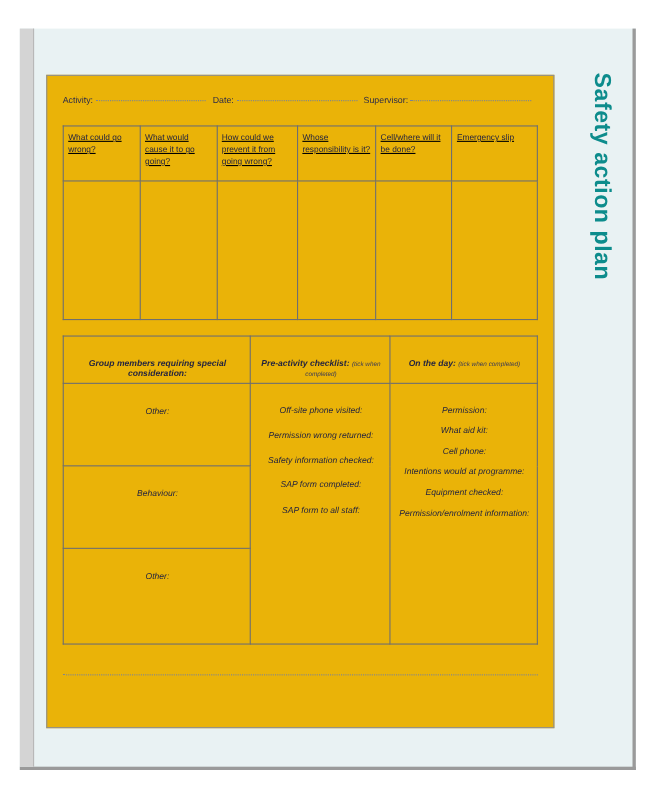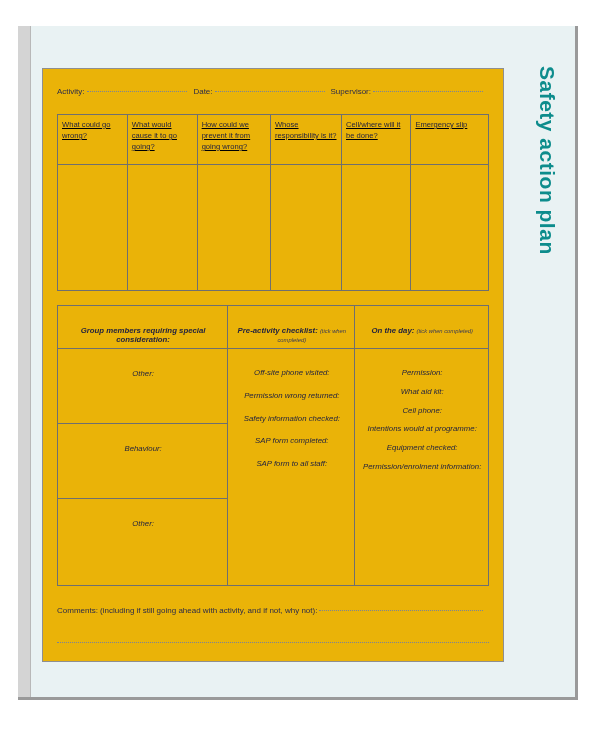--- a/index.html
+++ b/index.html
@@ -282,22 +282,18 @@
             <td class="cat-cell">Behaviour:</td>
           </tr>
 
           <tr>
             <td class="cat-cell" style="height:62px">Other:</td>
           </tr>
         </tbody>
       </table>
 
       <div class="comments-block">
-        <div class="comments-row">
-          <span class="field-label">Comments: (including if still going ahead with activity, and if not, why not):</span>
-          <span class="dotline w-lg"></span>
-        </div>
         <div class="comments-rule"></div>
       </div>
 
     </div>
   </div>
 </div>
 
 </body></html>

